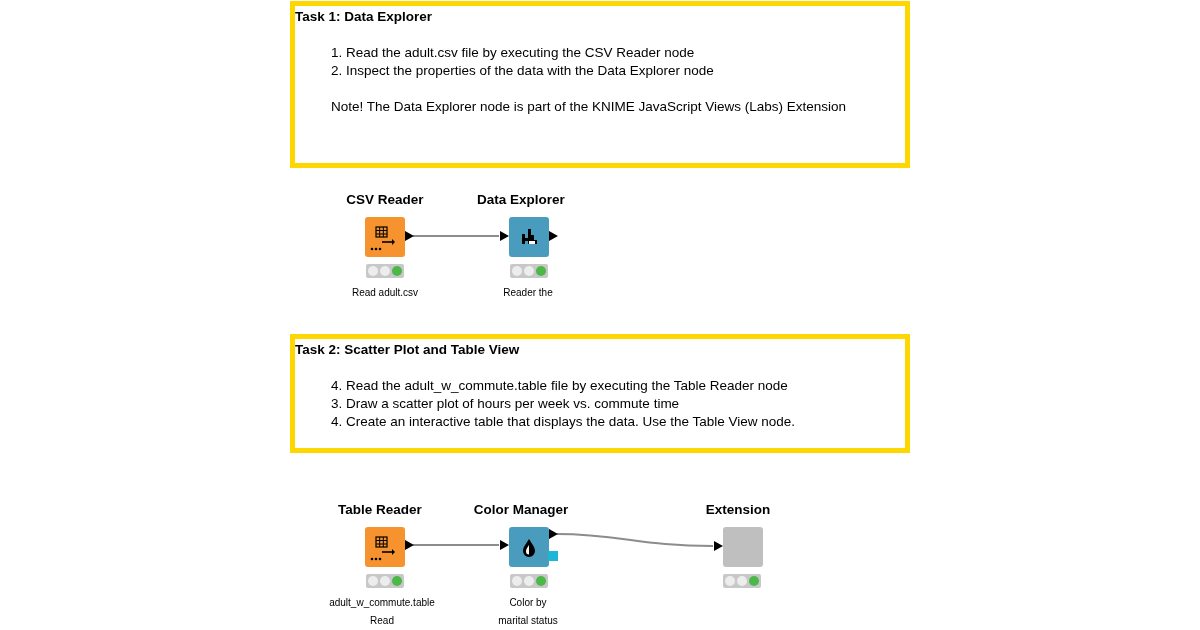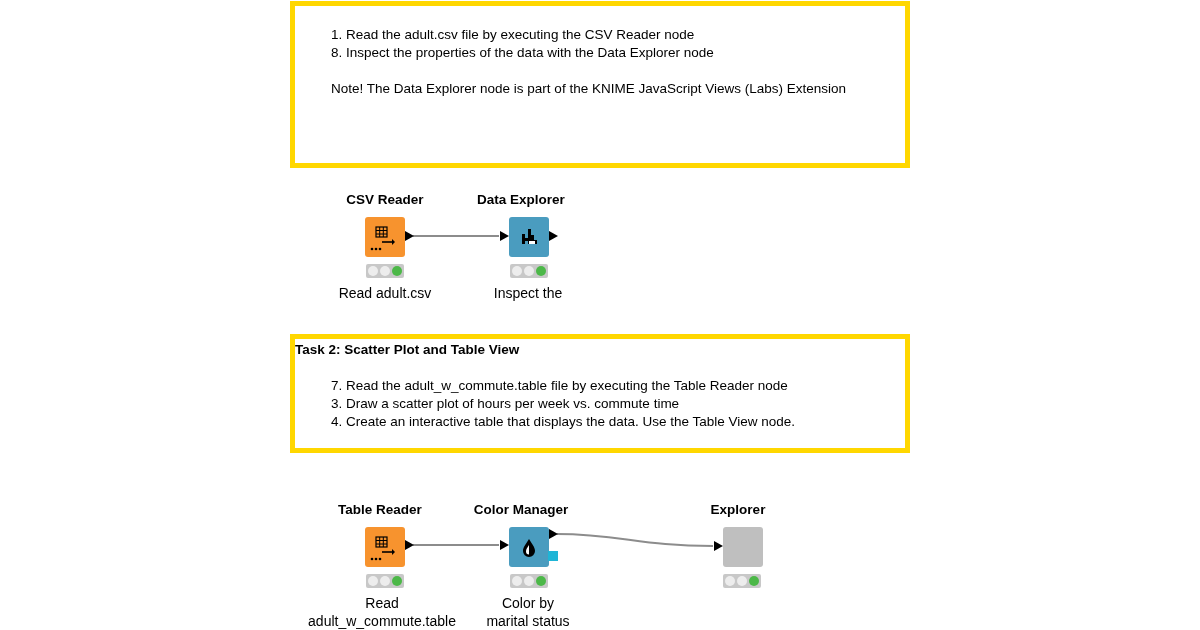--- a/index.html
+++ b/index.html
@@ -14,21 +14,21 @@
     font-size:13.5px; line-height:18px;
   }
   .annotation .title { font-weight:bold; padding-left:0; }
   .annotation .line { white-space:nowrap;margin-left:36px; }
   .annotation .blank { height:18px; }
   .node-title {
     position:absolute; font-weight:bold; font-size:13.5px; text-align:center;
     width:160px; white-space:nowrap;
   }
   .node-label {
-    position:absolute; font-size:14px; text-align:center; line-height:18px;
+    position:absolute; font-size:10px; text-align:center; line-height:18px;
     width:200px;
   }
   .node {
     position:absolute; width:40px; height:40px; border-radius:3px;
     box-sizing:border-box;
   }
   .node.source { background:#F7932E; }
   .node.view { background:#4A9CBF; }
   .node.component { background:#BFBFBF; }
   .node svg { position:absolute; left:0; top:0; }
@@ -60,23 +60,24 @@
 </head>
 <body>
 
 <svg class="wires" width="1200" height="630">
   <line x1="413" y1="236" x2="499" y2="236" stroke="#8C8C8C" stroke-width="2"></line>
   <line x1="413" y1="545" x2="499" y2="545" stroke="#8C8C8C" stroke-width="2"></line>
   <path d="M557 534 C 620 534, 640 546, 713 546" fill="none" stroke="#8C8C8C" stroke-width="2"></path>
 </svg>
 
 <div class="annotation" style="left:290px; top:1px; width:620px; height:167px;">
+  <div class="title">Task 1: Data Explorer</div>
   <div class="blank"></div>
   <div class="line">1. Read the adult.csv file by executing the CSV Reader node</div>
-  <div class="line">8. Inspect the properties of the data with the Data Explorer node</div>
+  <div class="line">2. Inspect the properties of the data with the Data Explorer node</div>
   <div class="blank"></div>
   <div class="line">Note! The Data Explorer node is part of the KNIME JavaScript Views (Labs) Extension</div>
 </div>
 
 <div class="node-title" style="left:305px; top:192px;">CSV Reader</div>
 <div class="node source" style="left:365px; top:217px;">
   <svg width="40" height="40">
     <rect x="11" y="10" width="11" height="10" fill="none" stroke="#000" stroke-width="1.2"></rect>
     <line x1="11" y1="13.5" x2="22" y2="13.5" stroke="#000" stroke-width="1"></line>
     <line x1="11" y1="17" x2="22" y2="17" stroke="#000" stroke-width="1"></line>
@@ -109,27 +110,27 @@
     <rect x="20" y="24" width="6" height="3" fill="#fff"></rect>
   </svg>
 </div>
 <div class="port-out" style="left:549px; top:231px;"></div>
 <div class="traffic" style="left:510px; top:264px;">
   <div class="dot d1"></div>
     <div class="dot d2"></div>
     <div class="dot d3 green"></div>
 </div>
 <div class="node-label" style="left:428px; top:284px;">
-  <div>Inspect the</div>
+  <div>Reader the</div>
 </div>
 
 <div class="annotation" style="left:290px; top:334px; width:620px; height:119px;">
   <div class="title">Task 2: Scatter Plot and Table View</div>
   <div class="blank"></div>
-  <div class="line">7. Read the adult_w_commute.table file by executing the Table Reader node</div>
+  <div class="line">4. Read the adult_w_commute.table file by executing the Table Reader node</div>
   <div class="line">3. Draw a scatter plot of hours per week vs. commute time</div>
   <div class="line">4. Create an interactive table that displays the data. Use the Table View node.</div>
 </div>
 
 <div class="node-title" style="left:300px; top:502px;">Table Reader</div>
 <div class="node source" style="left:365px; top:527px;">
   <svg width="40" height="40">
     <rect x="11" y="10" width="11" height="10" fill="none" stroke="#000" stroke-width="1.2"></rect>
     <line x1="11" y1="13.5" x2="22" y2="13.5" stroke="#000" stroke-width="1"></line>
     <line x1="11" y1="17" x2="22" y2="17" stroke="#000" stroke-width="1"></line>
@@ -142,22 +143,22 @@
     <circle cx="15" cy="32" r="1.3" fill="#000"></circle>
   </svg>
 </div>
 <div class="port-out" style="left:405px; top:540px;"></div>
 <div class="traffic" style="left:366px; top:574px;">
   <div class="dot d1"></div>
     <div class="dot d2"></div>
     <div class="dot d3 green"></div>
 </div>
 <div class="node-label" style="left:282px; top:594px;">
+  <div>adult_w_commute.table</div>
   <div>Read</div>
-  <div>adult_w_commute.table</div>
 </div>
 
 <div class="node-title" style="left:441px; top:502px;">Color Manager</div>
 <div class="port-in" style="left:500px; top:540px;"></div>
 <div class="node view" style="left:509px; top:527px;">
   <svg width="40" height="40">
     <path d="M20 12 C 17 17, 14 20, 14 24 A 6 6 0 0 0 26 24 C 26 20, 23 17, 20 12 Z" fill="#000"></path>
     <path d="M20 18 C 18.5 20.5, 17 22, 17 24.5 A 3 3 0 0 0 20 27.5 Z" fill="#fff"></path>
   </svg>
 </div>
@@ -166,20 +167,20 @@
 <div class="traffic" style="left:510px; top:574px;">
   <div class="dot d1"></div>
     <div class="dot d2"></div>
     <div class="dot d3 green"></div>
 </div>
 <div class="node-label" style="left:428px; top:594px;">
   <div>Color by</div>
   <div>marital status</div>
 </div>
 
-<div class="node-title" style="left:658px; top:502px;">Explorer</div>
+<div class="node-title" style="left:658px; top:502px;">Extension</div>
 <div class="port-in" style="left:714px; top:541px;"></div>
 <div class="node component" style="left:723px; top:527px;"></div>
 <div class="traffic" style="left:723px; top:574px;">
   <div class="dot d1"></div>
     <div class="dot d2"></div>
     <div class="dot d3 green"></div>
 </div>
 
 </body></html>

